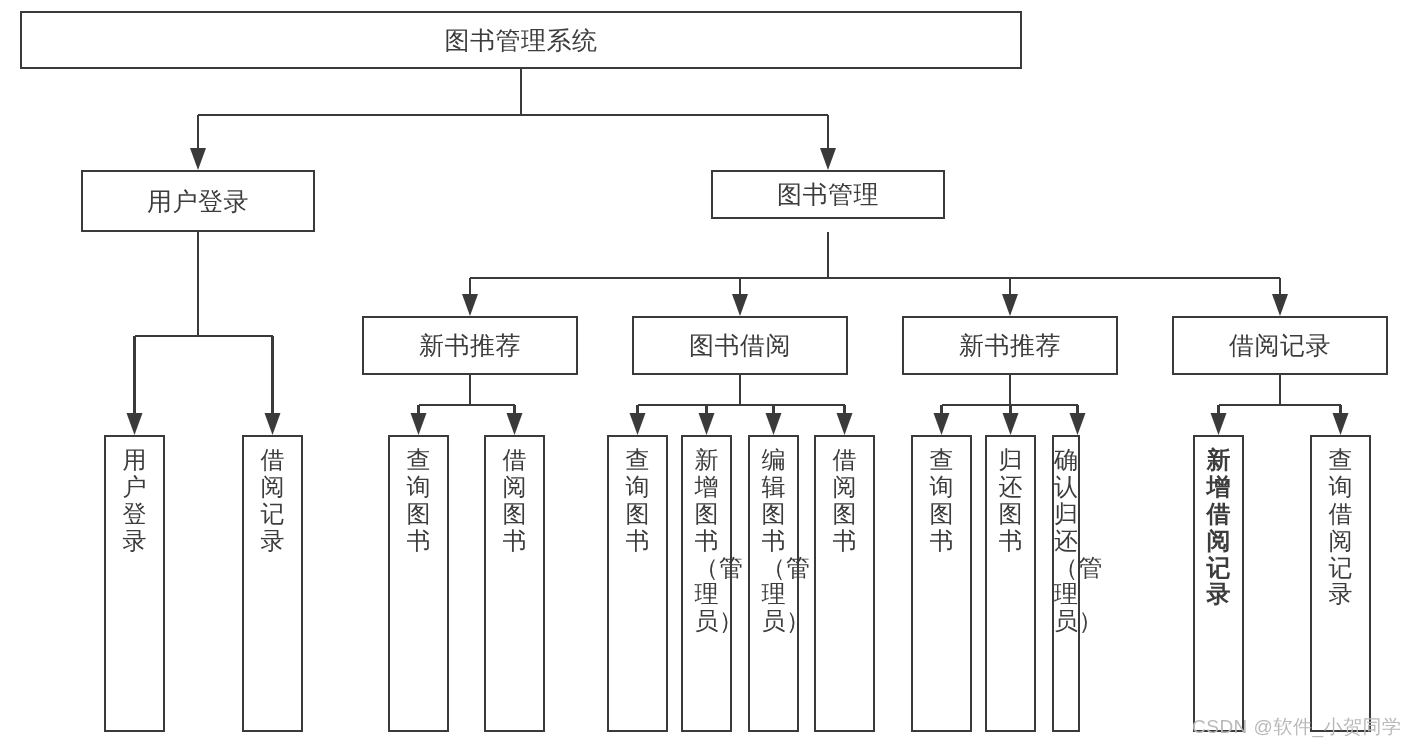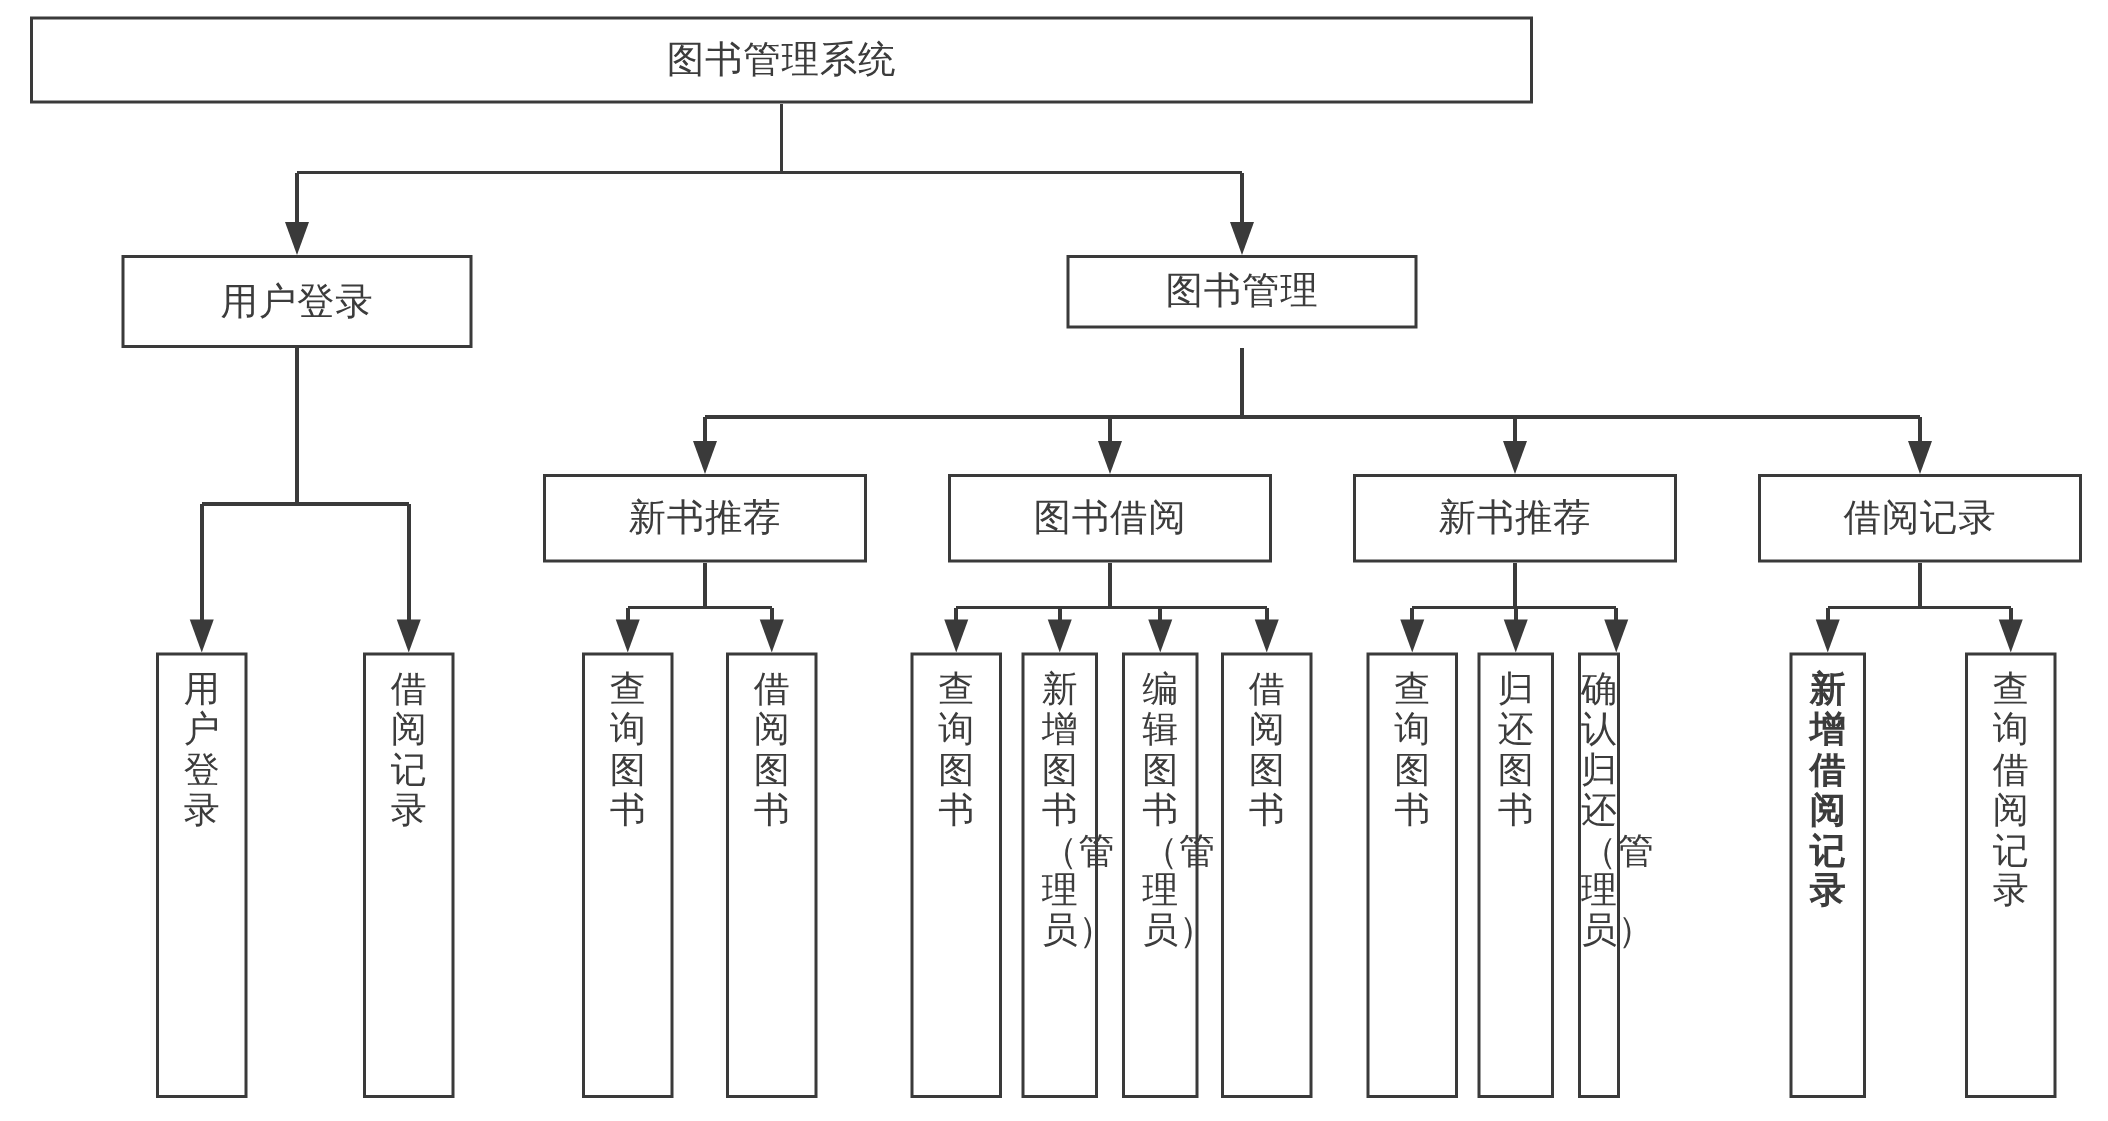--- a/index.html
+++ b/index.html
@@ -184,13 +184,14 @@
         <span class="lbl">确认归还（管理员）</span>
       </div>
       <div class="node vert" id="node-leaf_add_record" style="left: 1193px; top: 435px; width: 51px; height: 297px; font-weight: bold;">
         <span class="lbl">新增借阅记录</span>
       </div>
       <div class="node vert" id="node-leaf_query_record" style="left: 1310px; top: 435px; width: 61px; height: 297px;">
         <span class="lbl">查询借阅记录</span>
       </div>
     </div>
 
+  <div class="watermark" style="left: 1192px; top: 714px; color: rgb(185, 185, 185);">CSDN @软件_小贺同学</div>
 </div>
 
 </body></html>

